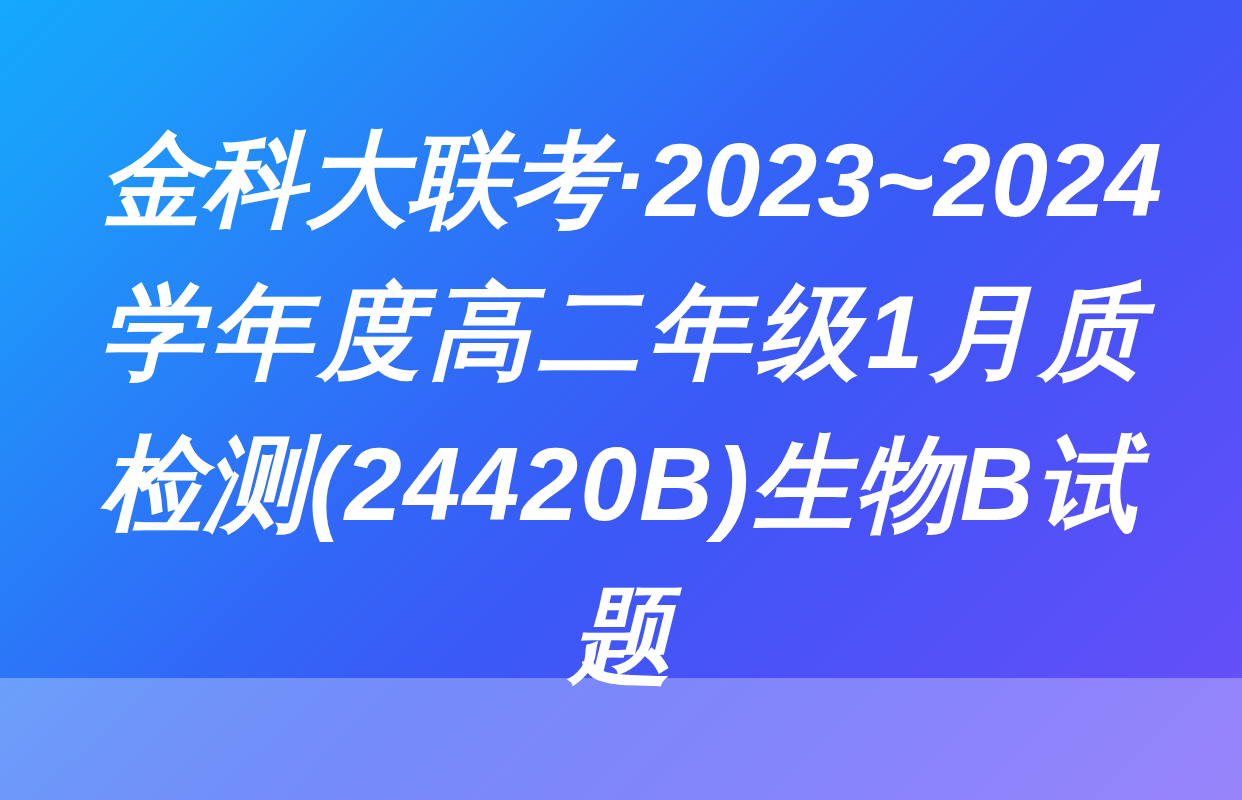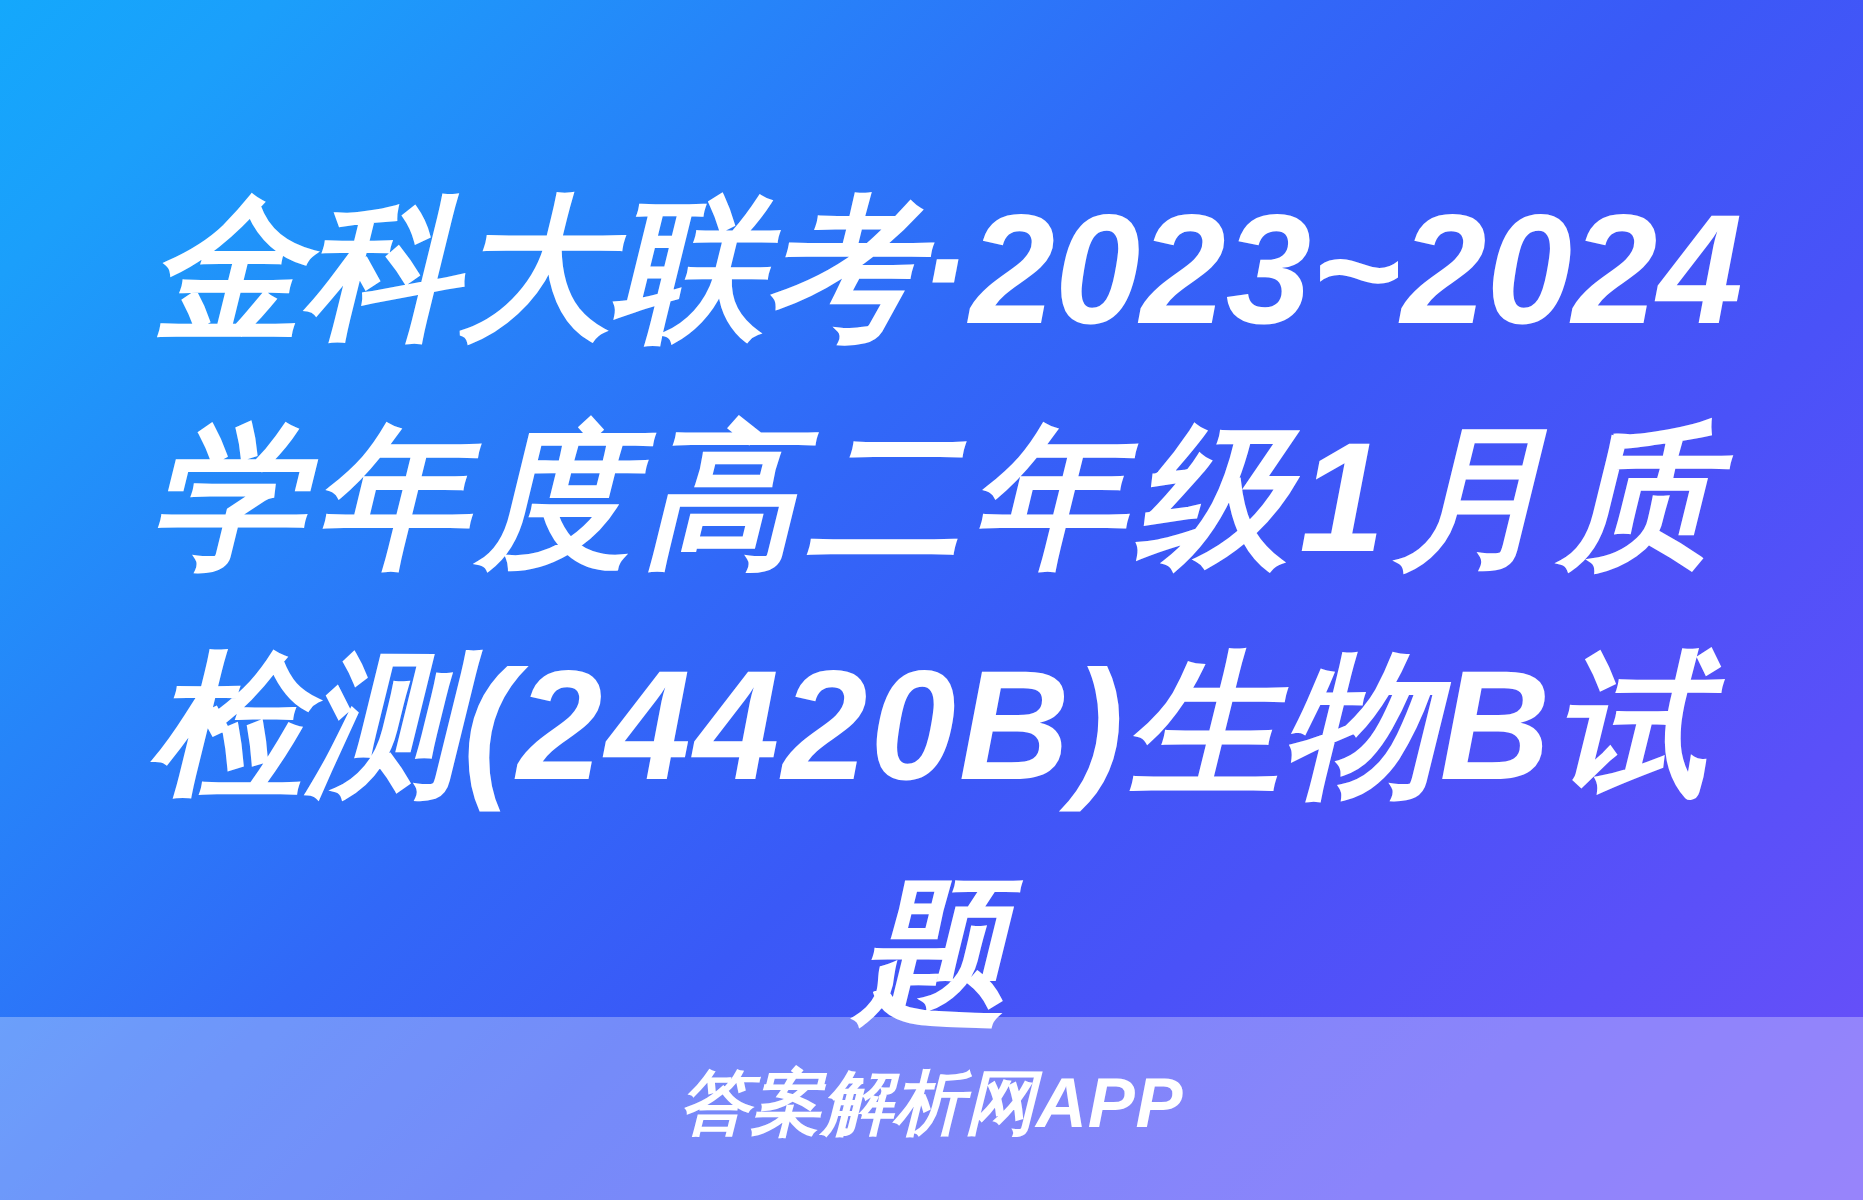--- a/index.html
+++ b/index.html
@@ -144,15 +144,14 @@
       <span>B</span>
       <span>试</span>
       <span></span>
       <span></span>
     </div>
 
     <div class="title-line">题</div>
 
   </div>
 
-  <div id="watermark">答案解析网APP</div>
 
 </div>
 
 </body></html>

